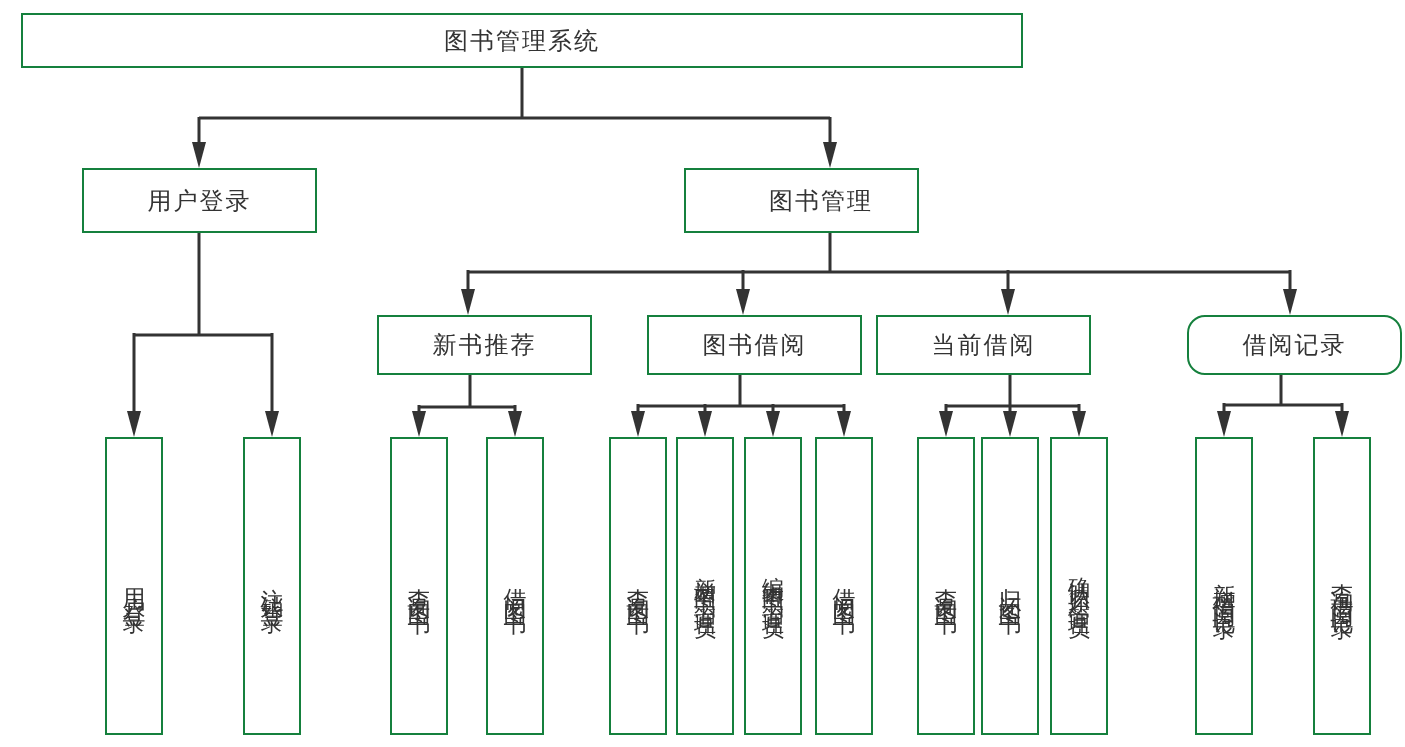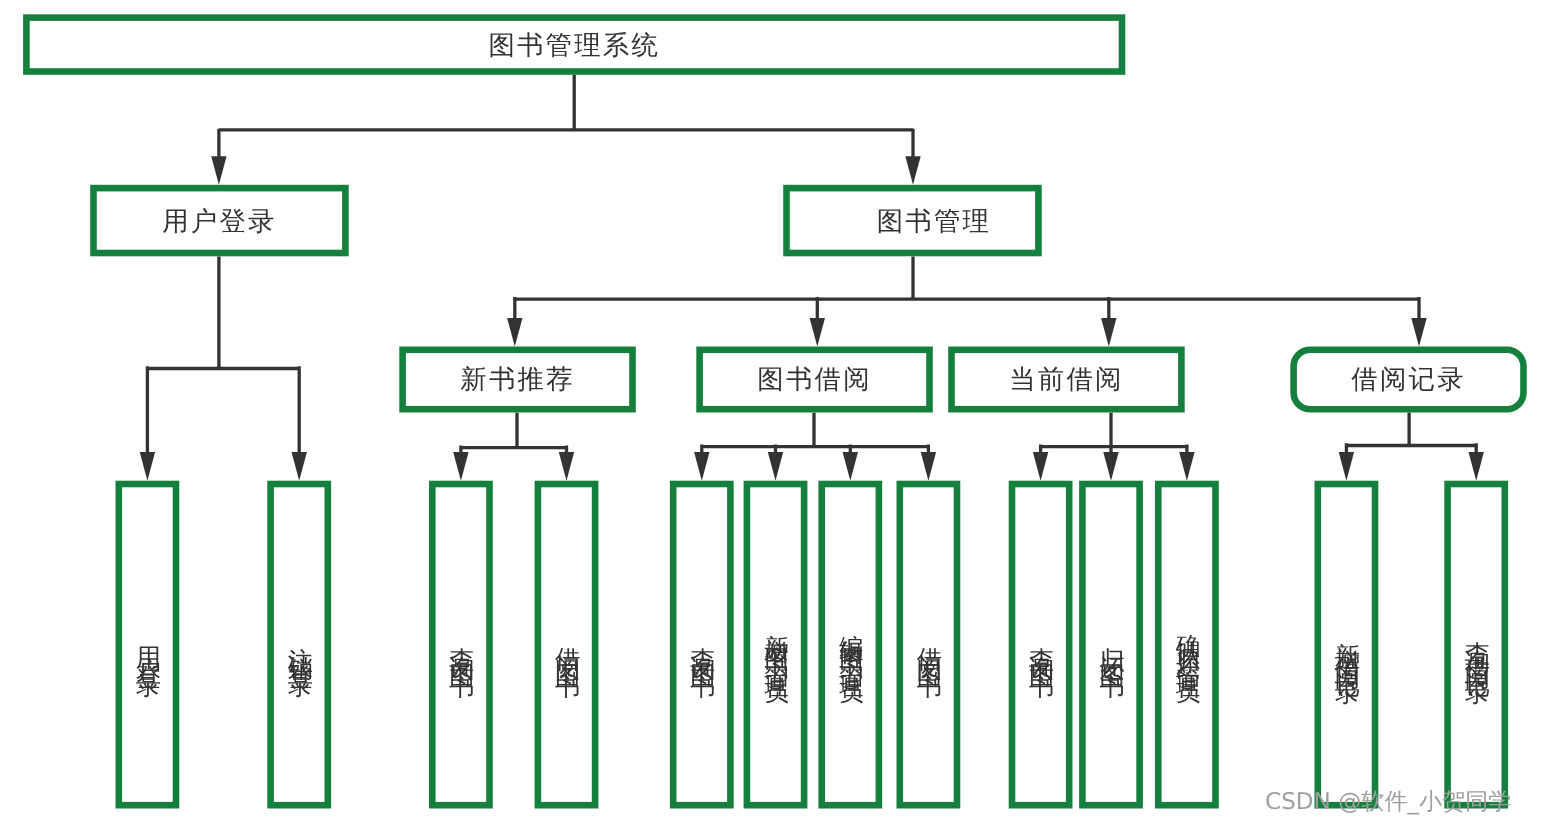--- a/index.html
+++ b/index.html
@@ -1,26 +1,26 @@
 <!DOCTYPE html>
 <html><head>
 <meta charset="utf-8">
 <style>
   html,body{margin:0;padding:0;background:#ffffff;}
   body{width:1405px;height:747px;position:relative;overflow:hidden;
        font-family:"DejaVu Sans","Liberation Sans",sans-serif;color:#333333;}
   #stage{position:absolute;left:0;top:0;width:1405px;height:747px;}
   svg.connectors{position:absolute;left:0;top:0;width:1405px;height:747px;}
-  .box{position:absolute;background:#ffffff;border:6px solid #15803d;box-sizing:border-box;
+  .box{position:absolute;background:#ffffff;border:2px solid #15803d;box-sizing:border-box;
        display:flex;align-items:center;justify-content:center;
        font-size:24px;letter-spacing:2px;color:#333333;}
   .b-root{left:21px;top:13px;width:1002px;height:55px;}
   .b-l2{top:168px;width:235px;height:65px;}
-  .b-l2a{left:82px;} .b-l2b{left:712px;padding-left:39px;}
-  .b-l3{top:315px;width:215px;height:60px;}
+  .b-l2a{left:82px;} .b-l2b{left:684px;padding-left:39px;}
+  .b-l3{top:315px;width:215px;height:60px;margin-left:14px;}
   .b-l3a{left:363px;} .b-l3b{left:633px;font-family:Liberation Serif, serif;} .b-l3c{left:862px;} .b-l3d{left:1173px;border-radius:18px;}
   .leaf{top:437px;width:58px;height:298px;writing-mode:vertical-rl;text-orientation:mixed;
         font-size:23px;letter-spacing:8px;line-height:1;}
   .lf1{left:105px;} .lf2{left:243px;}
   .lf3{left:390px;} .lf4{left:486px;}
   .lf5{left:609px;} .lf6{left:676px;} .lf7{left:744px;} .lf8{left:815px;}
   .lf6,.lf7,.lf11{letter-spacing:6px;font-size:22px;}
   .lf9{left:917px;} .lf10{left:981px;} .lf11{left:1050px;}
   .lf12{left:1195px;} .lf13{left:1313px;}
   .lf12,.lf13{letter-spacing:7px;}
@@ -86,14 +86,13 @@
   <div class="box leaf lf7">编辑图书（管理员）</div>
   <div class="box leaf lf8">借阅图书</div>
 
   <div class="box leaf lf9">查询图书</div>
   <div class="box leaf lf10">归还图书</div>
   <div class="box leaf lf11">确认归还（管理员）</div>
 
   <div class="box leaf lf12">新增借阅记录</div>
   <div class="box leaf lf13">查询借阅记录</div>
 
-  <div class="watermark">CSDN @软件_小贺同学</div>
 </div>
 
 </body></html>

